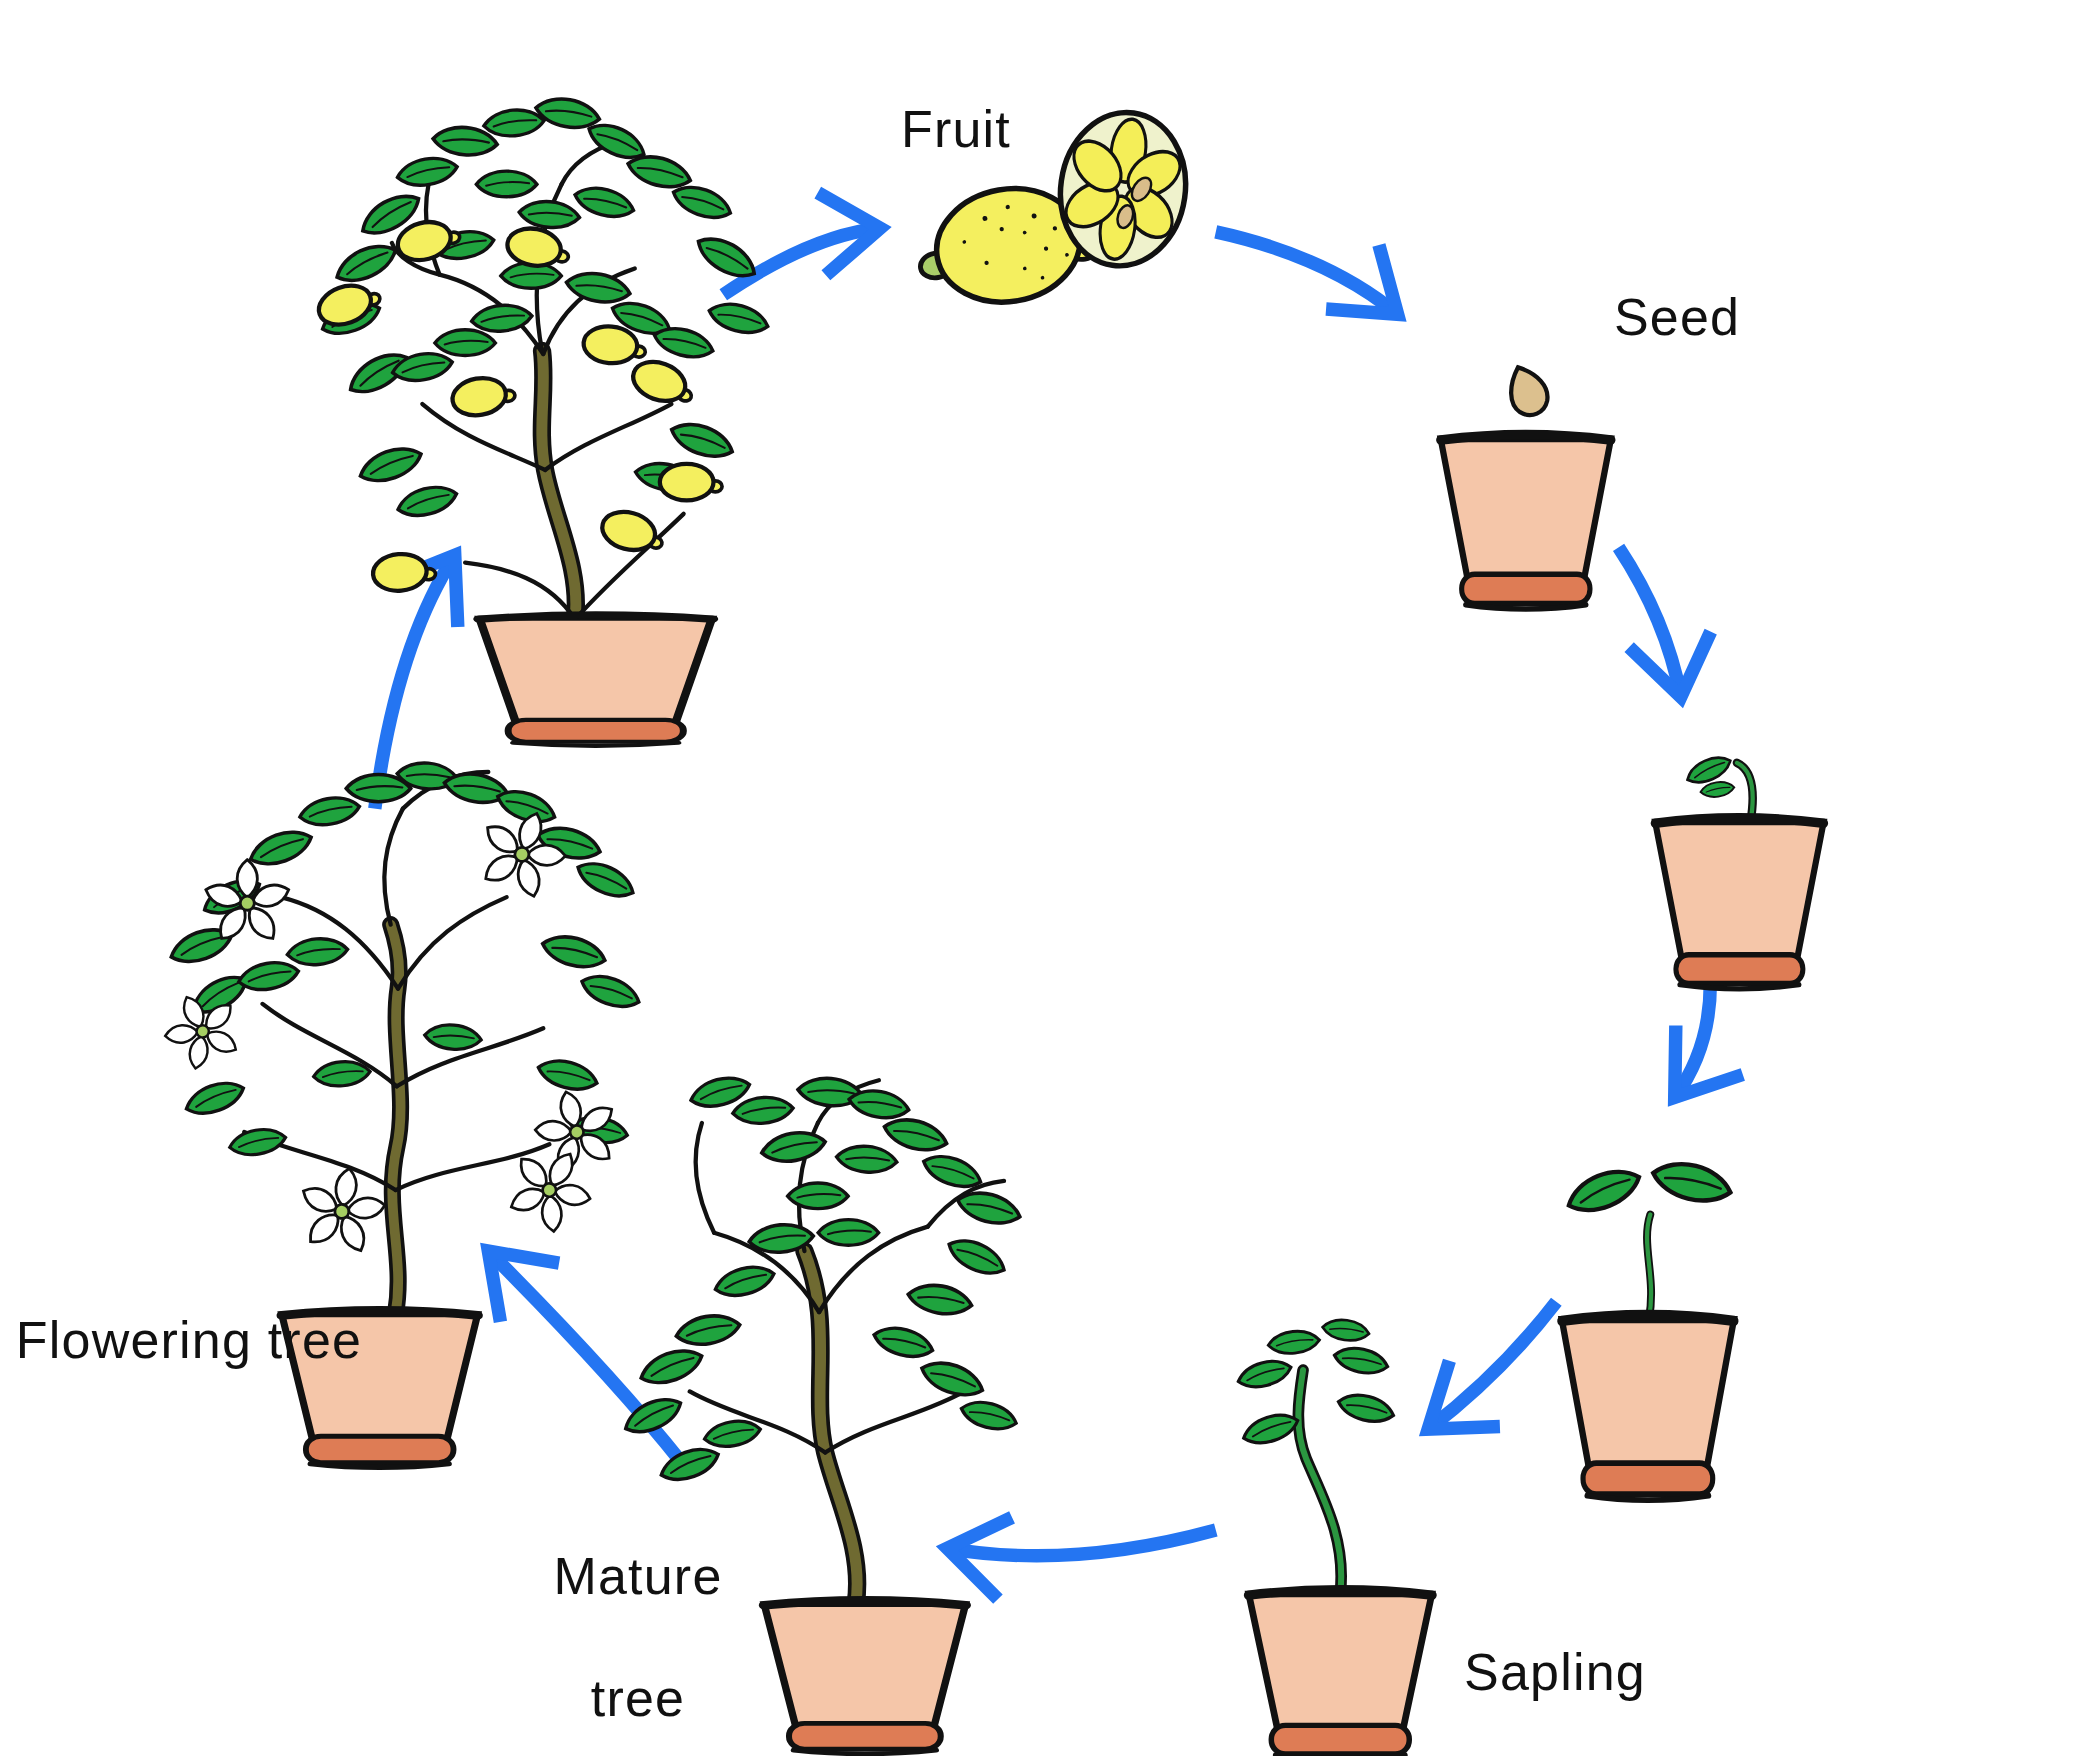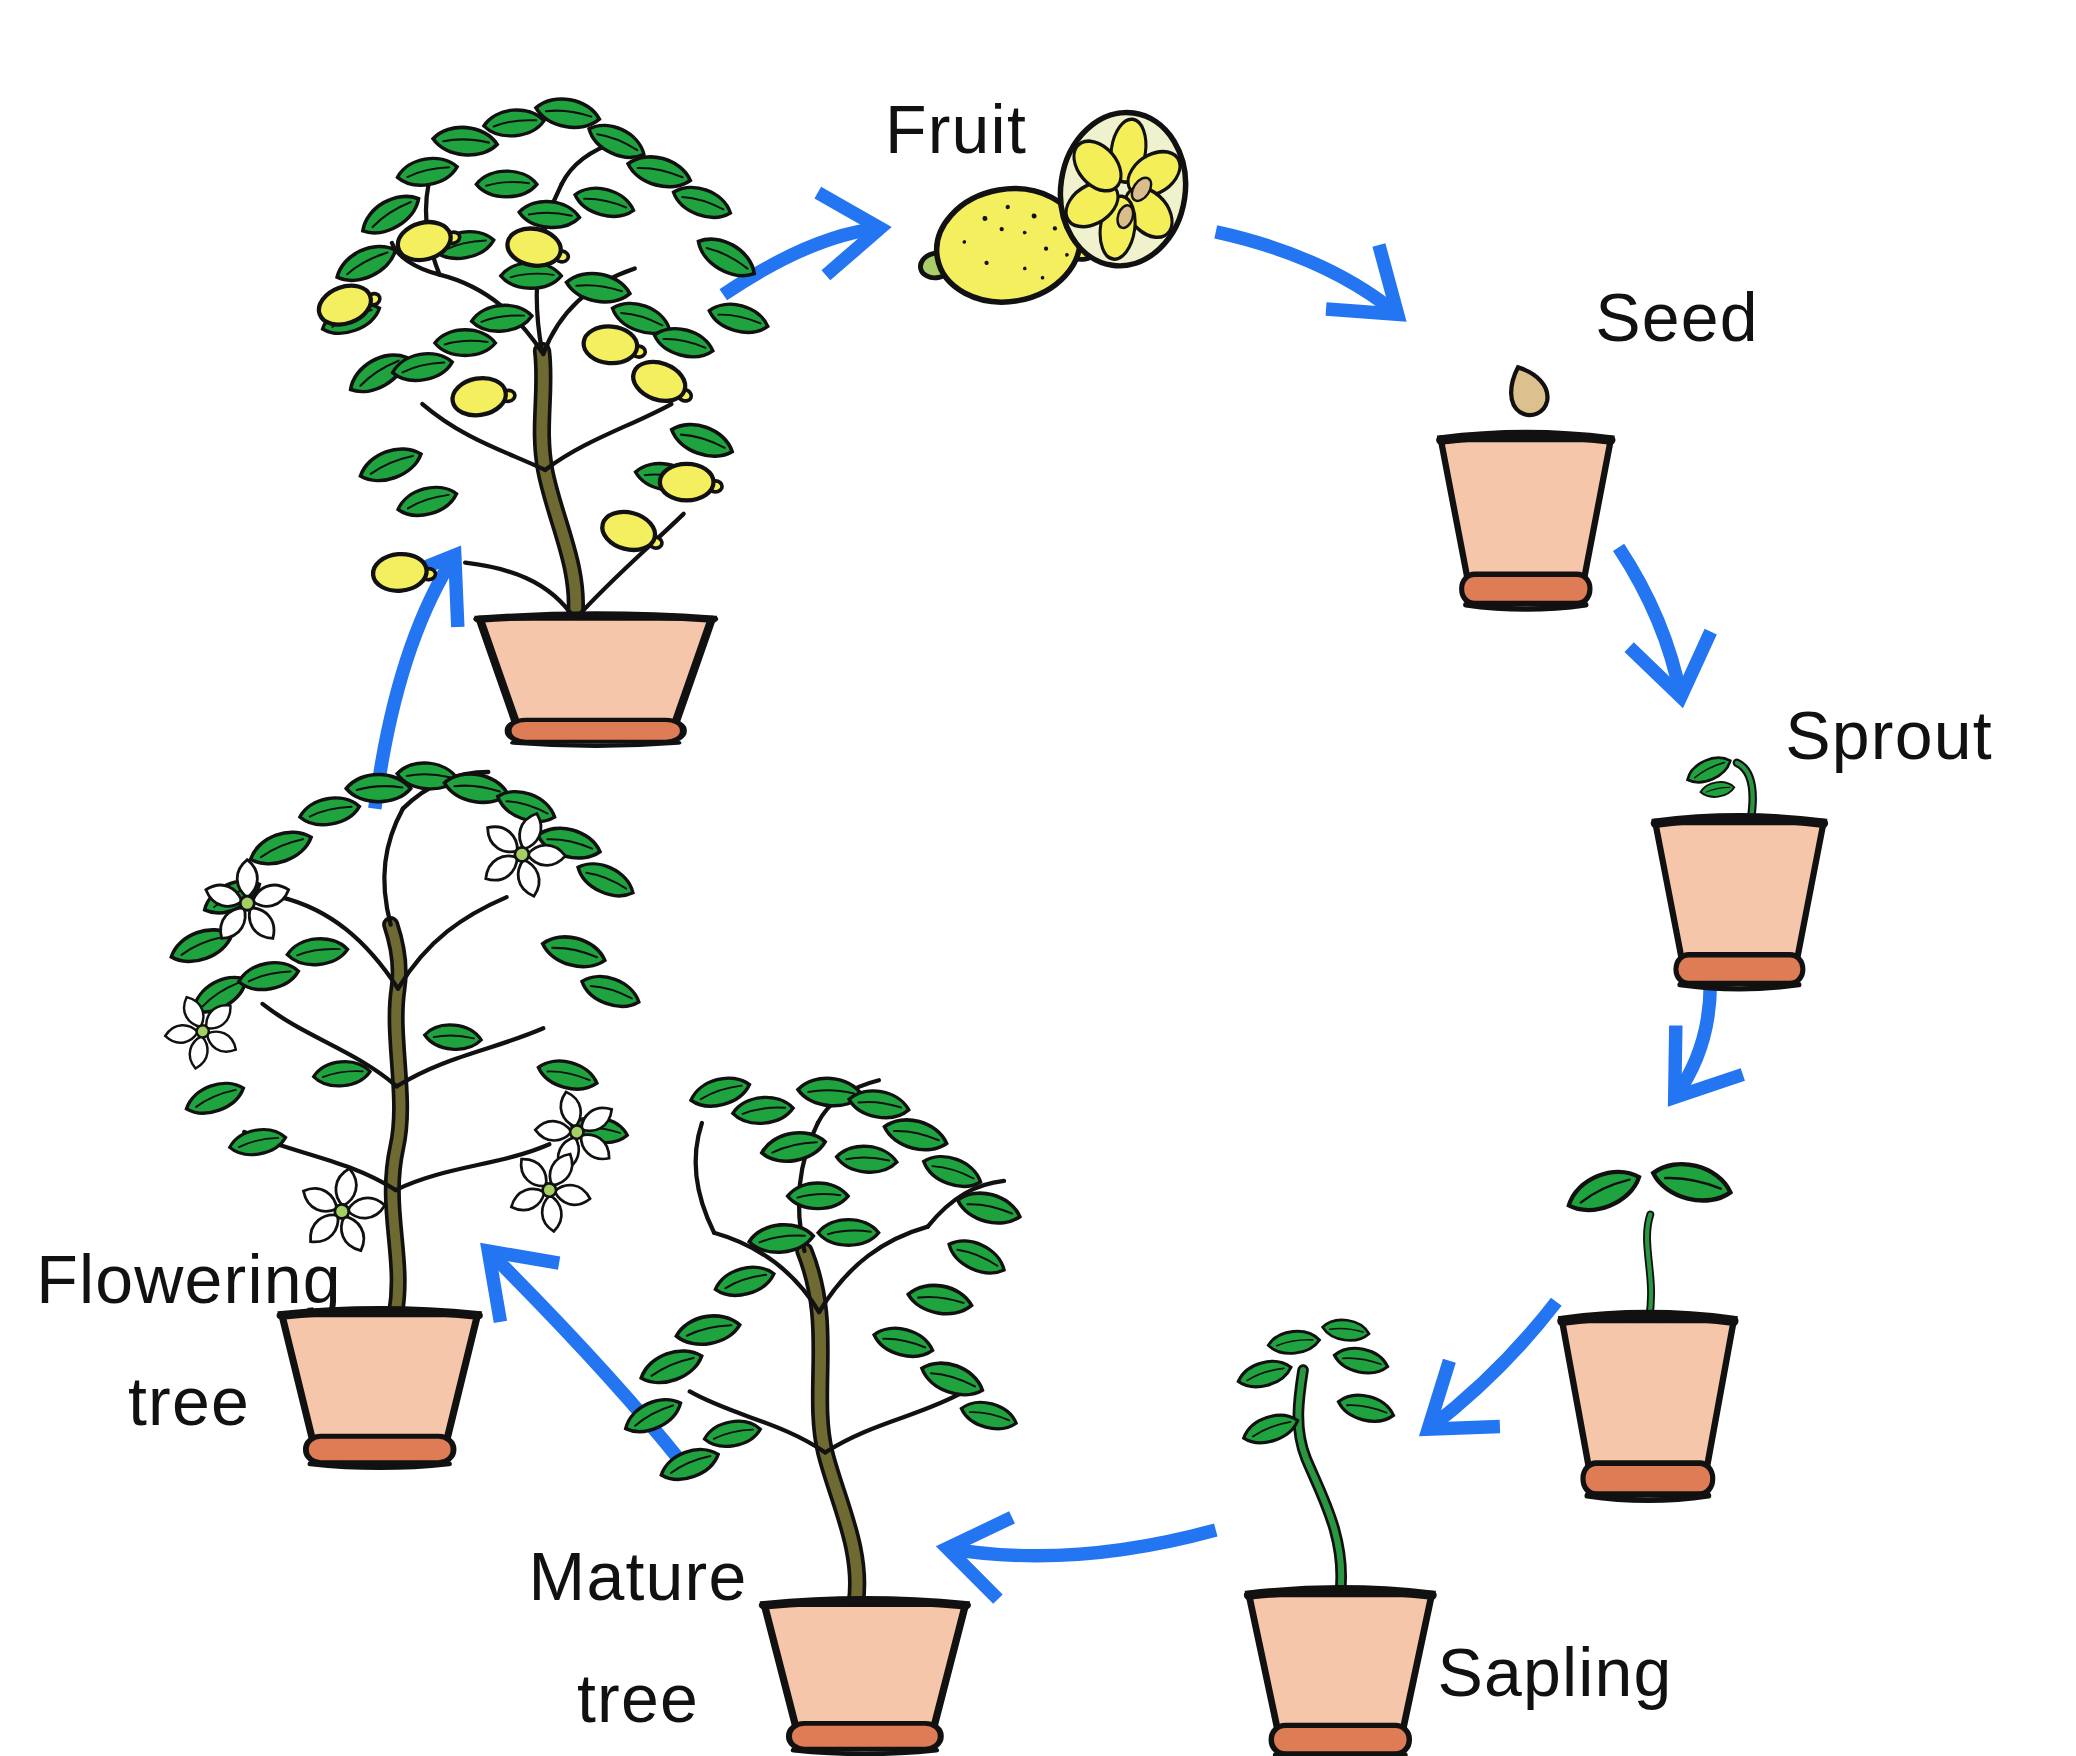--- a/index.html
+++ b/index.html
@@ -7,21 +7,21 @@
     position:relative;
     width:2077px;height:1757px;
     background:#ffffff;
     overflow:hidden;
     font-family:"Liberation Sans", sans-serif;
   }
   #scene{position:absolute;left:0;top:0;width:100%;height:100%;}
   .stage-label{
     position:absolute;
     transform:translate(-50%,-50%);
-    font-size:68px;
+    font-size:52px;
     line-height:122px;
     letter-spacing:1.2px;
     color:#111111;
     text-align:center;
     white-space:nowrap;
   }
   .stage-label.wrap{white-space:normal;}
 </style>
 </head>
 <body>
@@ -272,19 +272,18 @@
       <use href="#lemonS" transform="translate(1030,870) rotate(15)"></use>
       <use href="#lemonS" transform="translate(785,650) rotate(-10)"></use>
       <use href="#lemonS" transform="translate(655,938) rotate(-5)"></use>
       <use href="#lemonS" transform="translate(565,500) rotate(-20)"></use>
       <use href="#pot" transform="translate(976,1010) scale(1.27,0.75)"></use>
     </g>
   </svg>
 
   <div class="stage-label" style="left:956px; top:129px;">Fruit</div>
   <div class="stage-label" style="left:1677px; top:317px;">Seed</div>
-  <div class="stage-label" style="left:1889px; top:735px;">Sprout</div>
   <div class="stage-label" style="left:1555px; top:1672px;">Sapling</div>
   <div class="stage-label wrap" style="left:638px; top:1637px; width:262px;">Mature tree</div>
   <div class="stage-label wrap" style="left:189px;  top:1340px; width:354px;text-align:center;">Flowering tree</div>
 
 </div>
 
 
 </body></html>

